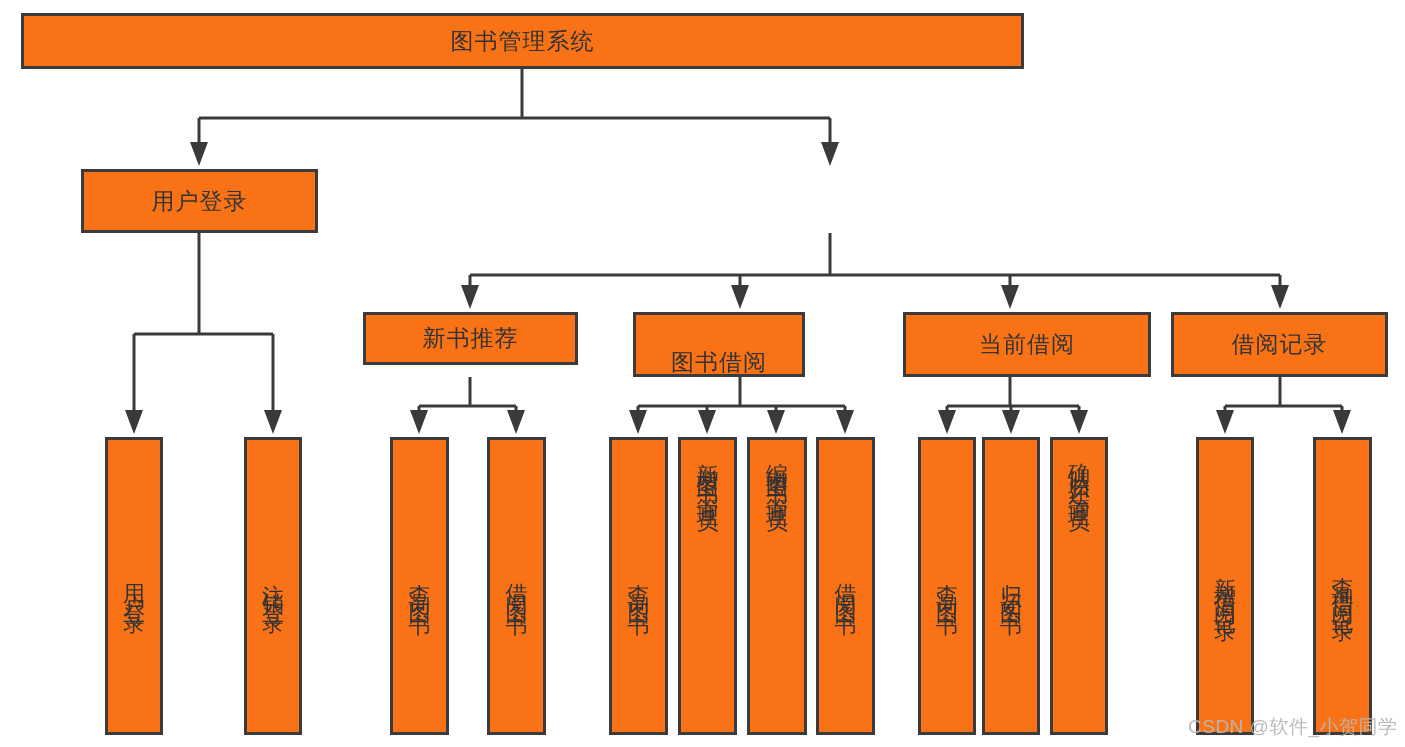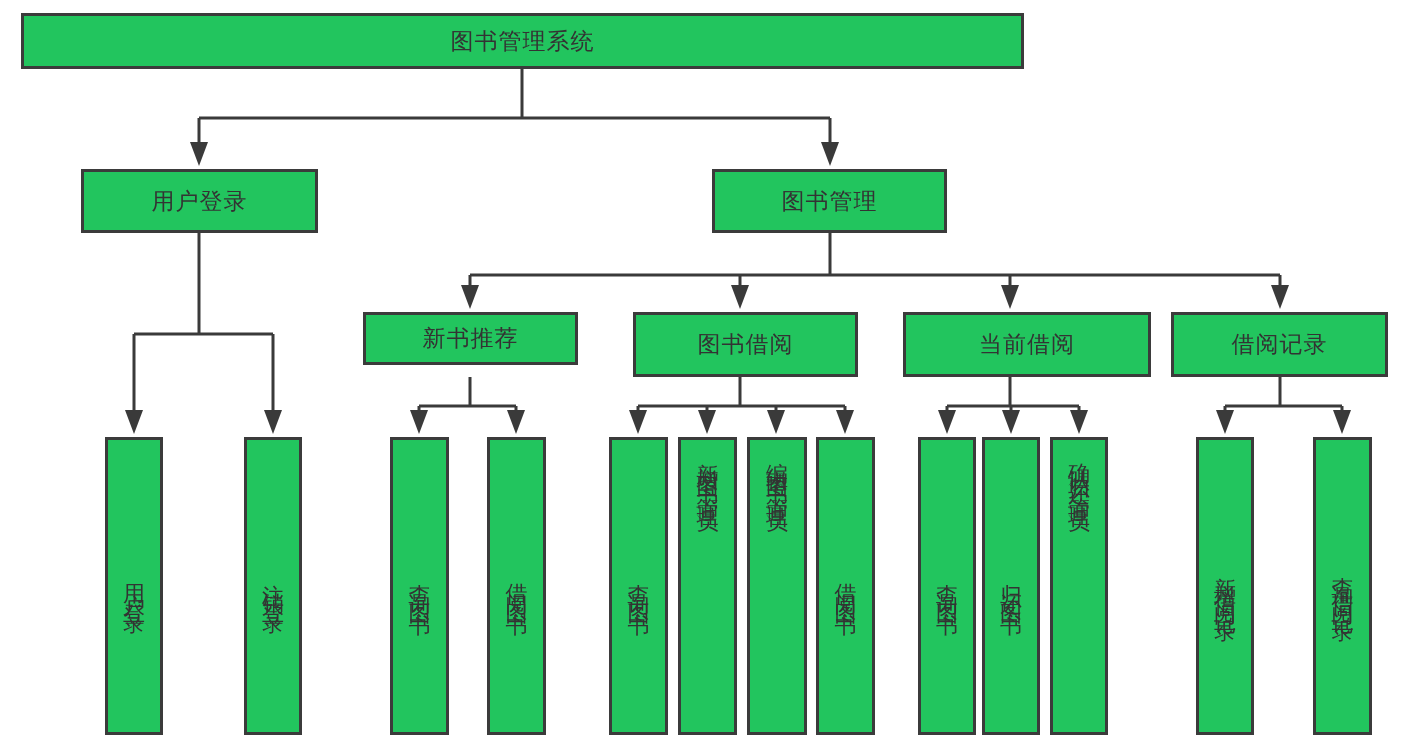--- a/index.html
+++ b/index.html
@@ -2,21 +2,21 @@
 <html><head>
 <meta charset="utf-8">
 <style>
   html,body{margin:0;padding:0;background:#fff;}
   .canvas{
     position:relative;width:1405px;height:747px;background:#ffffff;
     font-family:"Liberation Sans",sans-serif;overflow:hidden;
   }
   .connectors{position:absolute;left:0;top:0;width:1405px;height:747px;pointer-events:none;}
   .node{
-    position:absolute;box-sizing:border-box;border:3px solid #3b3b3b;background:#22c55e;
+    position:absolute;box-sizing:border-box;border:3px solid #3b3b3b;background:#f97316;
     color:#333333;display:flex;align-items:center;justify-content:center;
     font-size:23px;letter-spacing:1px;z-index:2;line-height:1;
   }
   .leaf{font-size:22px;}
   .leaf span{writing-mode:vertical-rl;text-orientation:mixed;white-space:nowrap;}
   .t4 span{letter-spacing:10px;}
   .t6 span{letter-spacing:9px;}
   .t9{align-items:flex-start;padding-top:5px;}
   .t9 span{letter-spacing:7px;}
   .watermark{
@@ -62,28 +62,25 @@
     </g>
   </svg>
 
   <div class="node" style="left:21px;top:13px;width:1003px;height:56px;">
     <span>图书管理系统</span>
   </div>
 
   <div class="node" style="left:81px;top:169px;width:237px;height:64px;">
     <span>用户登录</span>
   </div>
-  <div class="node" style="left:712px;top:169px;width:235px;height:64px;">
-    <span>图书管理</span>
-  </div>
 
   <div class="node" style="left:363px;top:312px;width:215px;height:53px;">
     <span>新书推荐</span>
   </div>
-  <div class="node" style="left:633px;top:312px;width:225px;height:65px;">
+  <div class="node" style="left:633px;top:312px;width:172px;height:65px;align-items:flex-end;">
     <span>图书借阅</span>
   </div>
   <div class="node" style="left:903px;top:312px;width:248px;height:65px;">
     <span>当前借阅</span>
   </div>
   <div class="node" style="left:1171px;top:312px;width:217px;height:65px;">
     <span>借阅记录</span>
   </div>
 
   <div class="node leaf t4" style="left:105px;top:437px;width:58px;height:298px;">
@@ -123,14 +120,15 @@
     <span>确认归还（管理员）</span>
   </div>
 
   <div class="node leaf t6" style="left:1196px;top:437px;width:58px;height:298px;">
     <span>新增借阅记录</span>
   </div>
   <div class="node leaf t6" style="left:1313px;top:437px;width:59px;height:298px;">
     <span>查询借阅记录</span>
   </div>
 
+  <div class="watermark">CSDN @软件_小贺同学</div>
 
 </div>
 
 </body></html>

